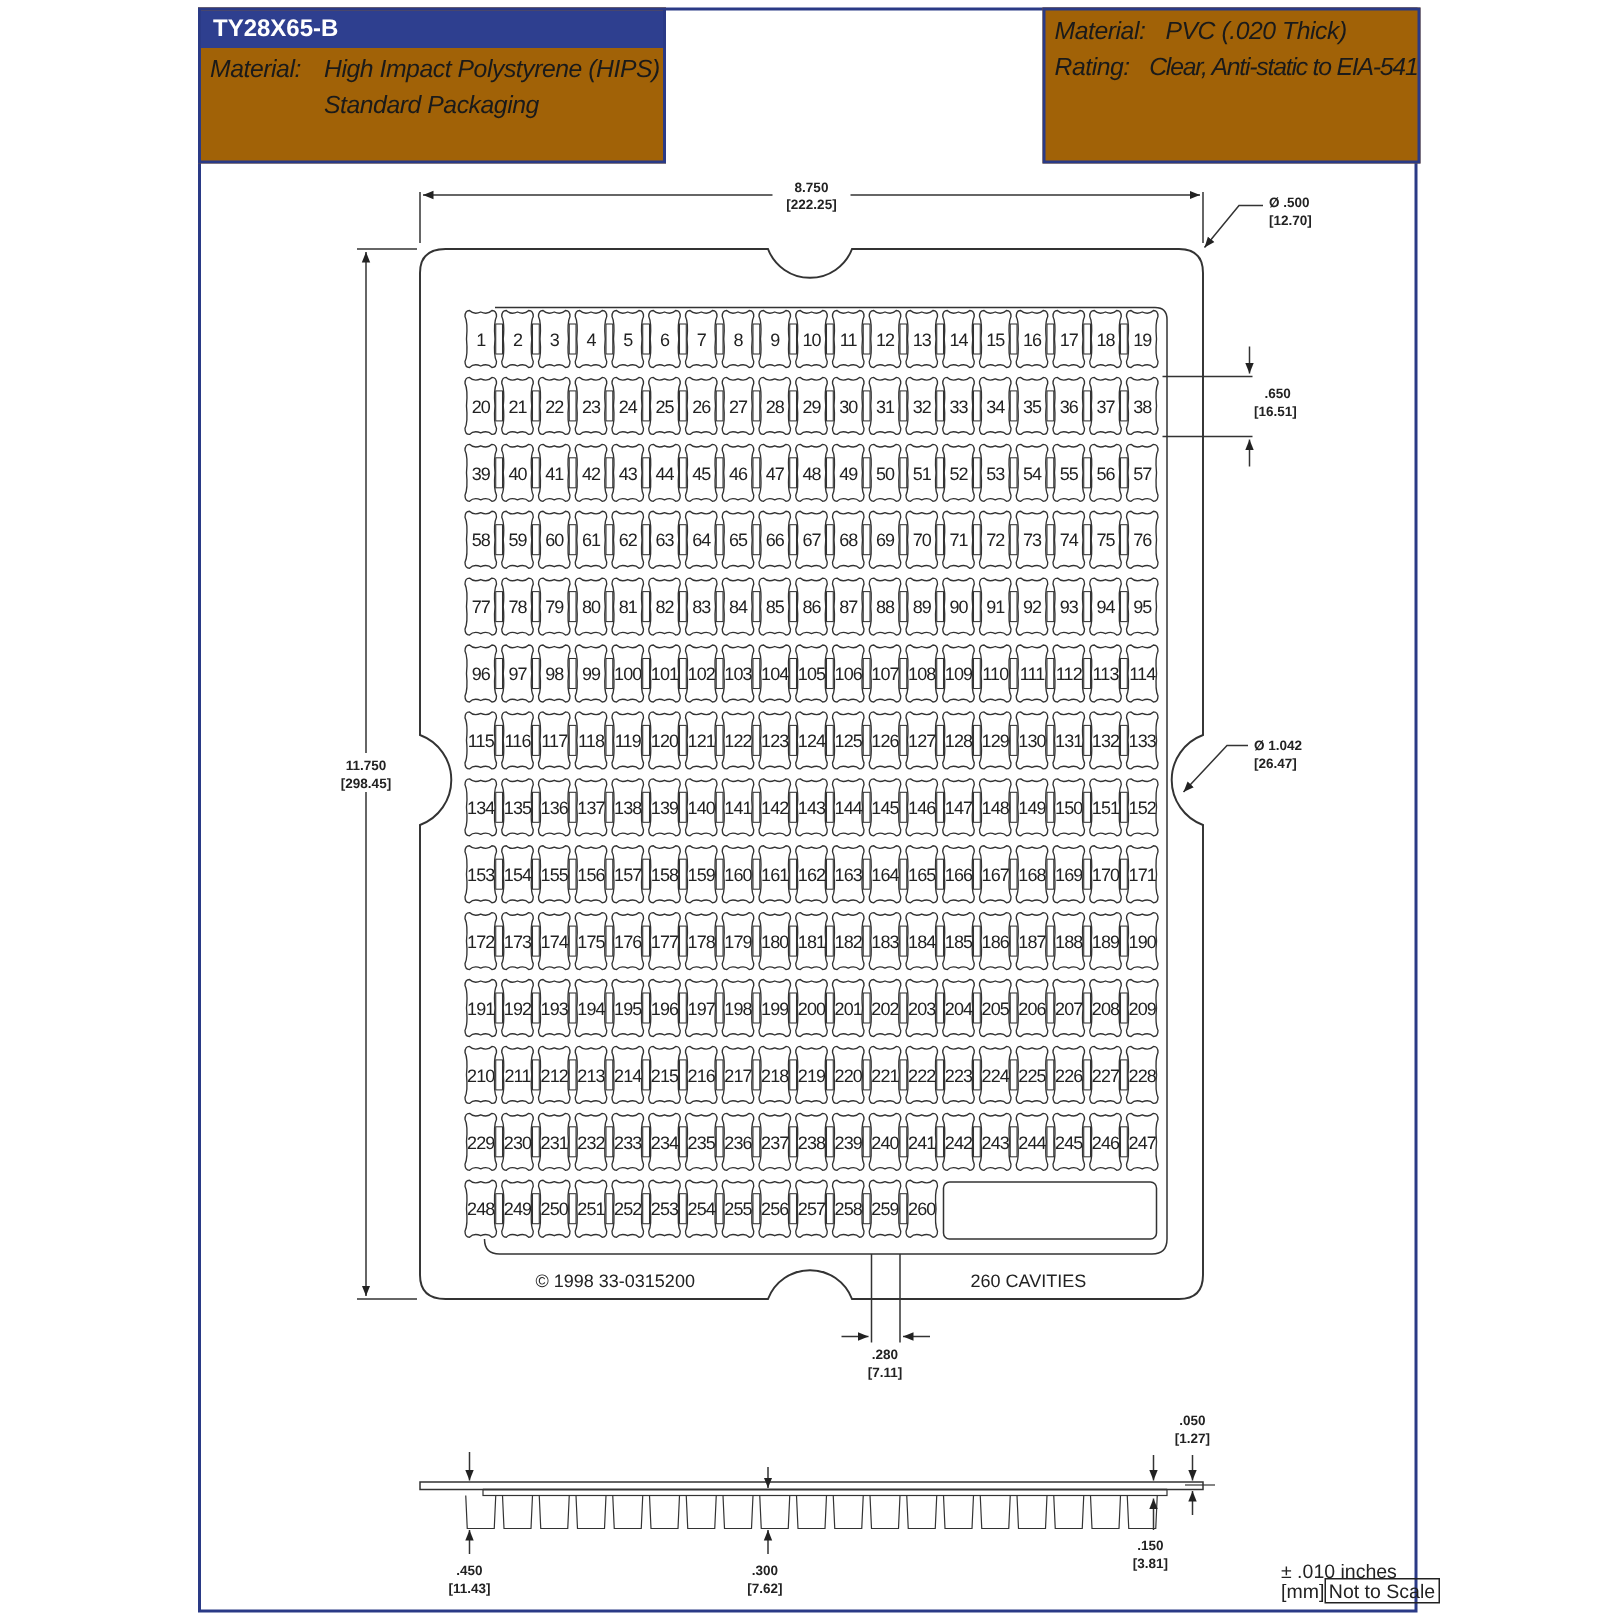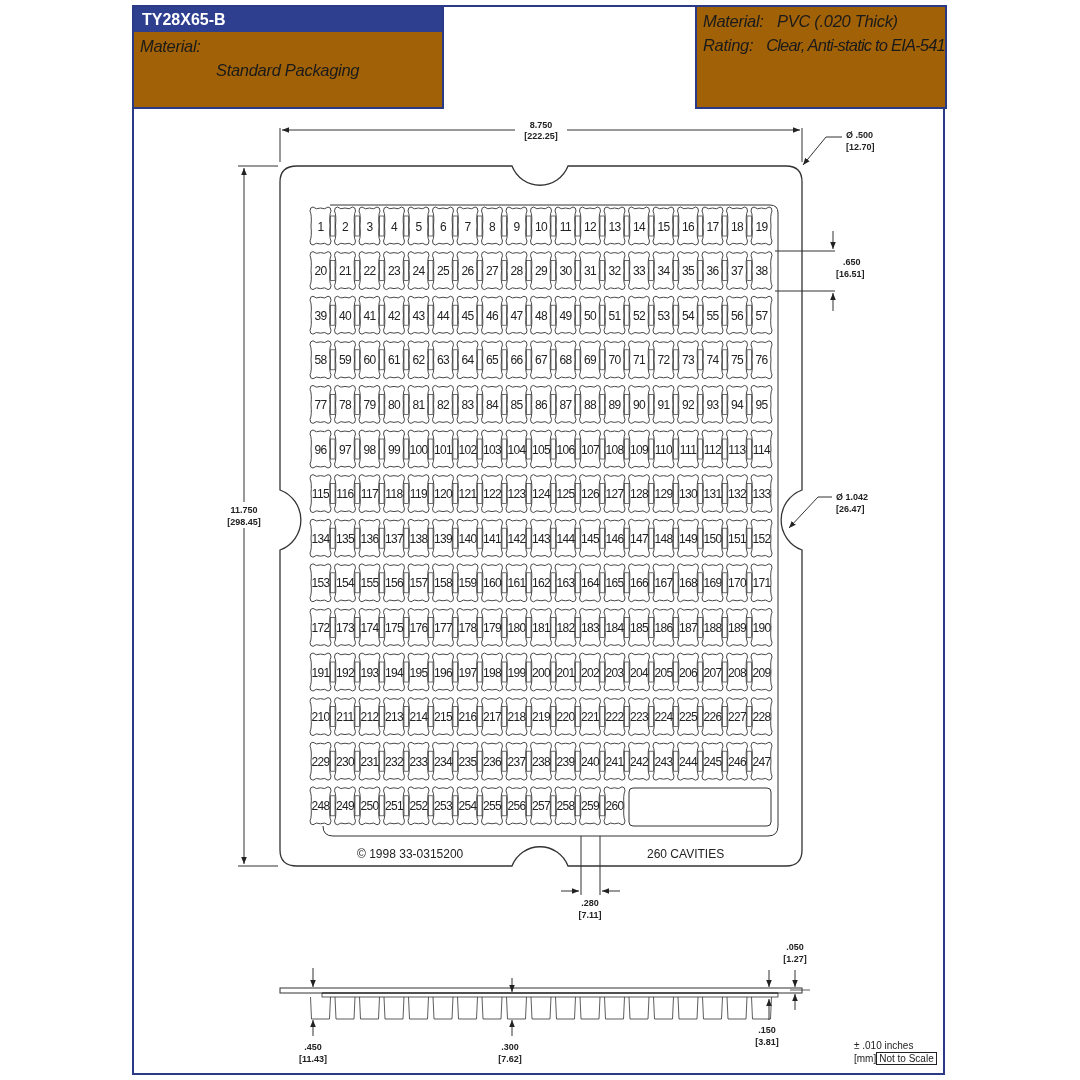--- a/index.html
+++ b/index.html
@@ -11,33 +11,34 @@
   .hdr .bar { background:#2e3f8f; color:#fff; font-weight:bold; font-size:16px; height:25px; line-height:25px; padding:0 8px; }
   .hdr.right .bar { text-align:right; }
   .hdr .rows { padding:3px 0 0 6px; font-size:16.5px; color:#1a1a1a; line-height:23.5px; letter-spacing:-0.3px;font-style:italic; }
   .hdr .row { display:flex; white-space:nowrap; }
   .hdr .k { width:76px; }
   .hdr.right .k { width:74px; }
   svg { position:absolute; left:0; top:0; }
   svg text { font-family:"Liberation Sans", sans-serif; fill:#222; }
   .dim { font-size:9px; font-weight:bold; }
   .cav-num { font-size:12px; letter-spacing:-0.6px; }
-  .foot { position:absolute; font-size:10px; color:#222; }
+  .foot { position:absolute; font-size:13px; color:#222; }
   .nts { border:1px solid #222; padding:0 2px; }
 </style>
 </head>
 <body>
 
 <div class="frame"></div>
 
 <div class="hdr left">
   <div class="bar">TY28X65-B</div>
   <div class="rows">
     <div class="row">
         <span class="k">Material:</span>
+        <span>High Impact Polystyrene (HIPS)</span>
       </div>
     <div class="row">
         <span class="k"></span>
         <span>Standard Packaging</span>
       </div>
   </div>
 </div>
 
 <div class="hdr right">
   <div class="rows">

